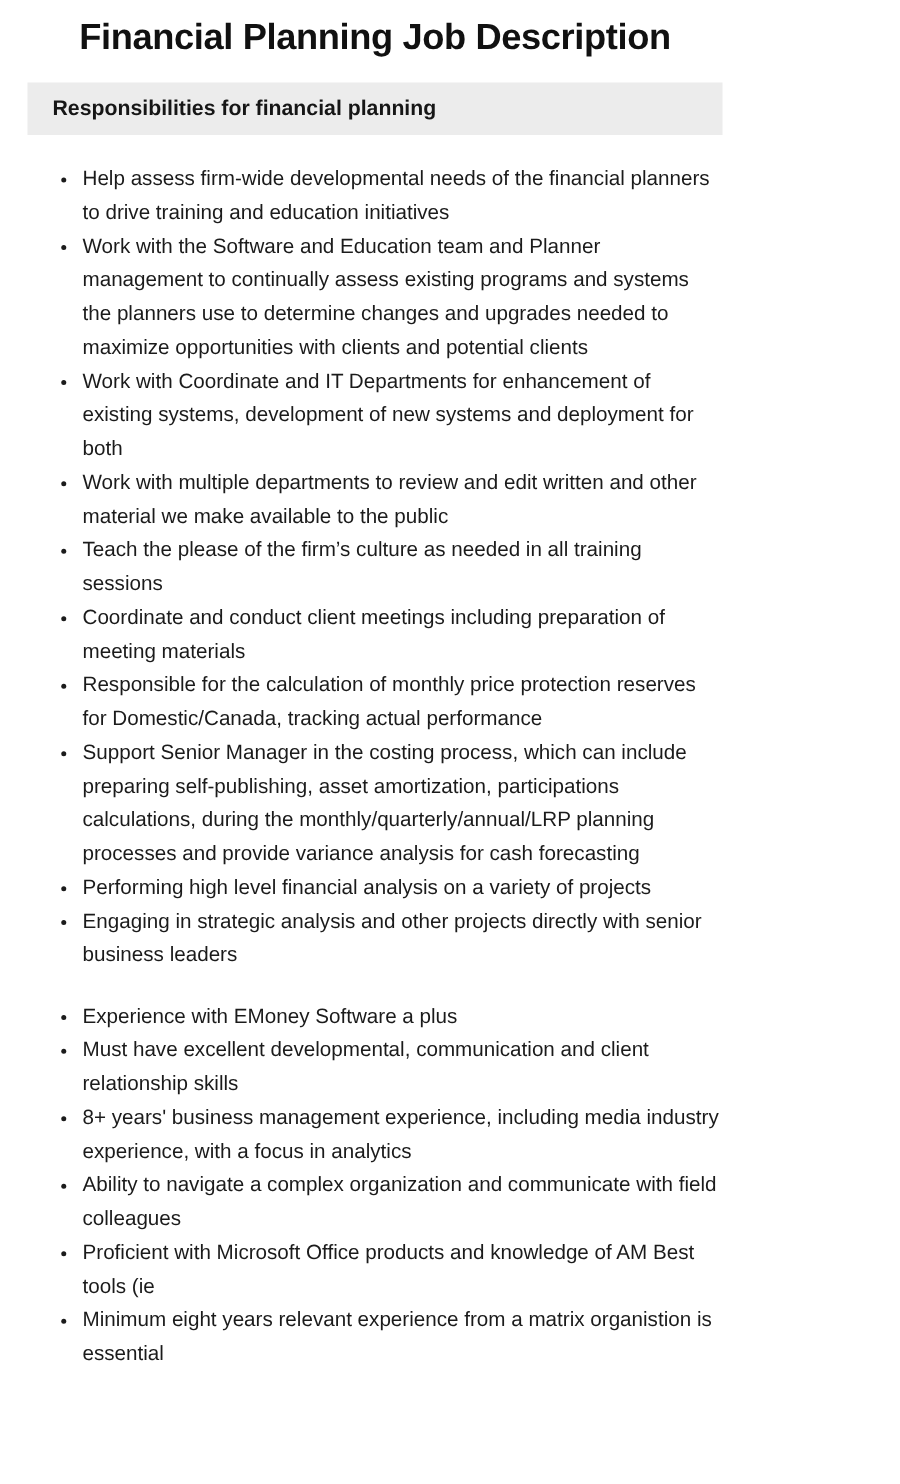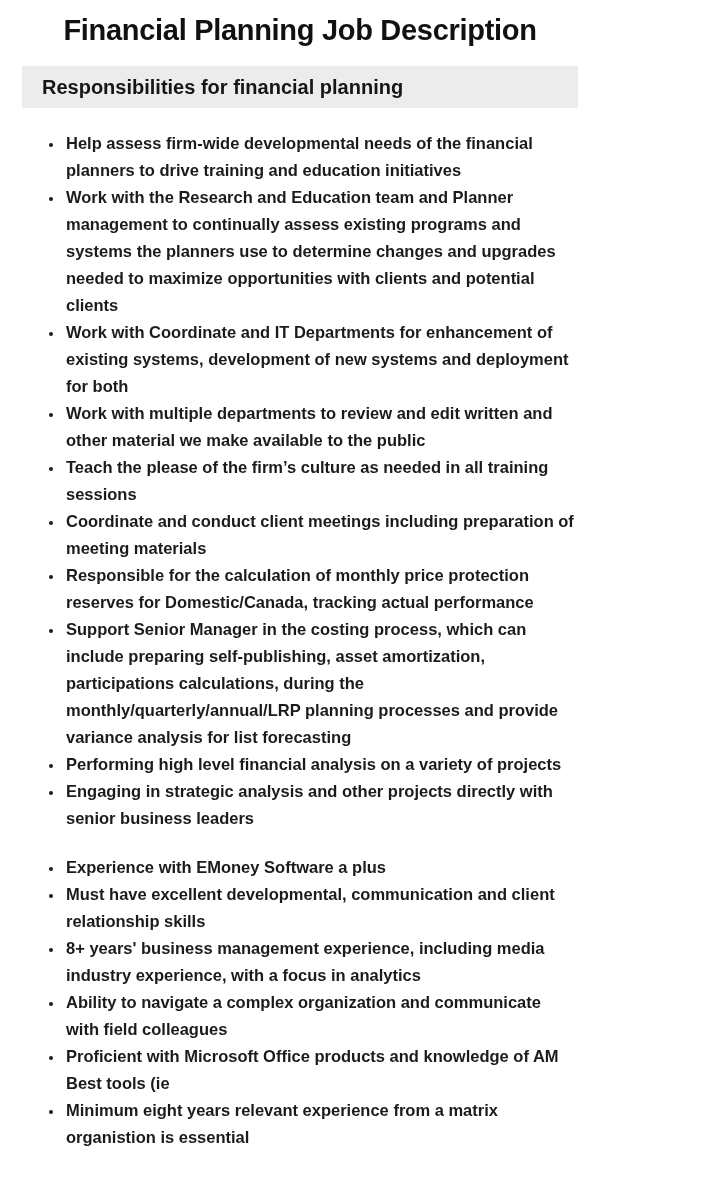--- a/index.html
+++ b/index.html
@@ -32,60 +32,59 @@
     margin: 22px 0 0 0;
     font-size: 16.5px;
     line-height: 27px;
   }
   .section {
     margin: 0;
   }
   .section-heading {
     margin-top: 16px;
     background: #ececec;
-    font-size: 20px;
+    font-size: 17px;
     font-weight: bold;
     line-height: 20px;
     padding: 11px 20px;
     color: #161616;
   }
   .section-list {
     margin: 22px 0 20px 0;
     padding: 0 0 0 42px;
     font-size: 16.5px;
     line-height: 27px;
   }
   .section-list li {
     margin: 0;
     padding-left: 2px;
-    font-weight: bold;
   }
   .section-list li::marker {
     font-size: 14px;
   }
 </style>
 </head>
 <body>
 
 <div class="page">
   <h1 class="doc-title">Financial Planning Job Description</h1>
 
 
   <main>
   <section class="section">
     <div class="section-heading">Responsibilities for financial planning</div>
     <ul class="section-list">
           <li>Help assess firm-wide developmental needs of the financial planners to drive training and education initiatives</li>
-          <li>Work with the Research and Education team and Planner management to continually assess existing programs and systems the planners use to determine changes and upgrades needed to maximize opportunities with clients and potential clients</li>
+          <li>Work with the Software and Education team and Planner management to continually assess existing programs and systems the planners use to determine changes and upgrades needed to maximize opportunities with clients and potential clients</li>
           <li>Work with Coordinate and IT Departments for enhancement of existing systems, development of new systems and deployment for both</li>
           <li>Work with multiple departments to review and edit written and other material we make available to the public</li>
           <li>Teach the please of the firm’s culture as needed in all training sessions</li>
           <li>Coordinate and conduct client meetings including preparation of meeting materials</li>
           <li>Responsible for the calculation of monthly price protection reserves for Domestic/Canada, tracking actual performance</li>
-          <li>Support Senior Manager in the costing process, which can include preparing self-publishing, asset amortization, participations calculations, during the monthly/quarterly/annual/LRP planning processes and provide variance analysis for list forecasting</li>
+          <li>Support Senior Manager in the costing process, which can include preparing self-publishing, asset amortization, participations calculations, during the monthly/quarterly/annual/LRP planning processes and provide variance analysis for cash forecasting</li>
           <li>Performing high level financial analysis on a variety of projects</li>
           <li>Engaging in strategic analysis and other projects directly with senior business leaders</li>
         </ul>
   </section>
 
   <section class="section">
     <ul class="section-list">
           <li>Experience with EMoney Software a plus</li>
           <li>Must have excellent developmental, communication and client relationship skills</li>
           <li>8+ years' business management experience, including media industry experience, with a focus in analytics</li>

